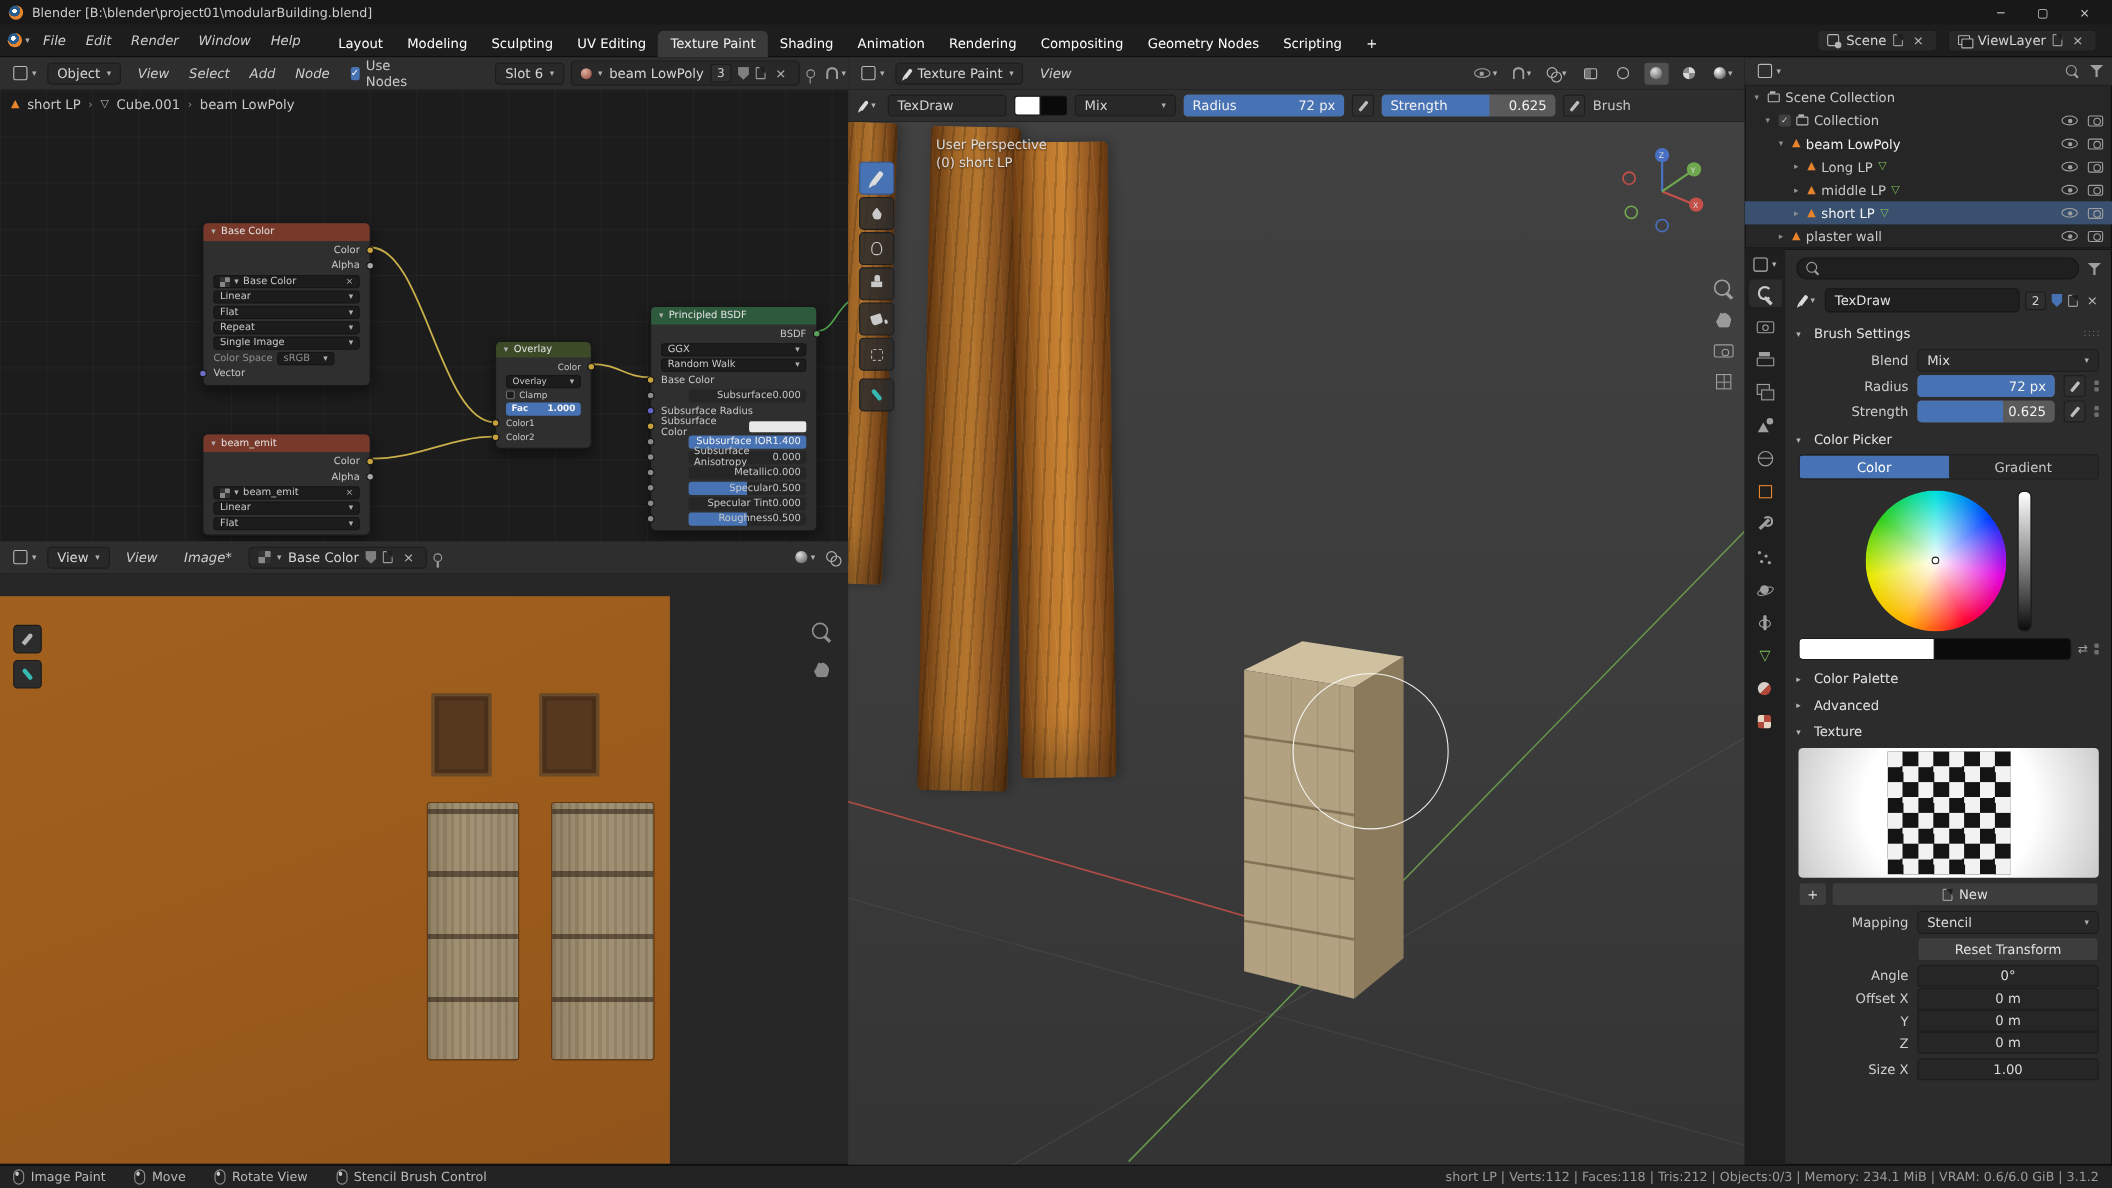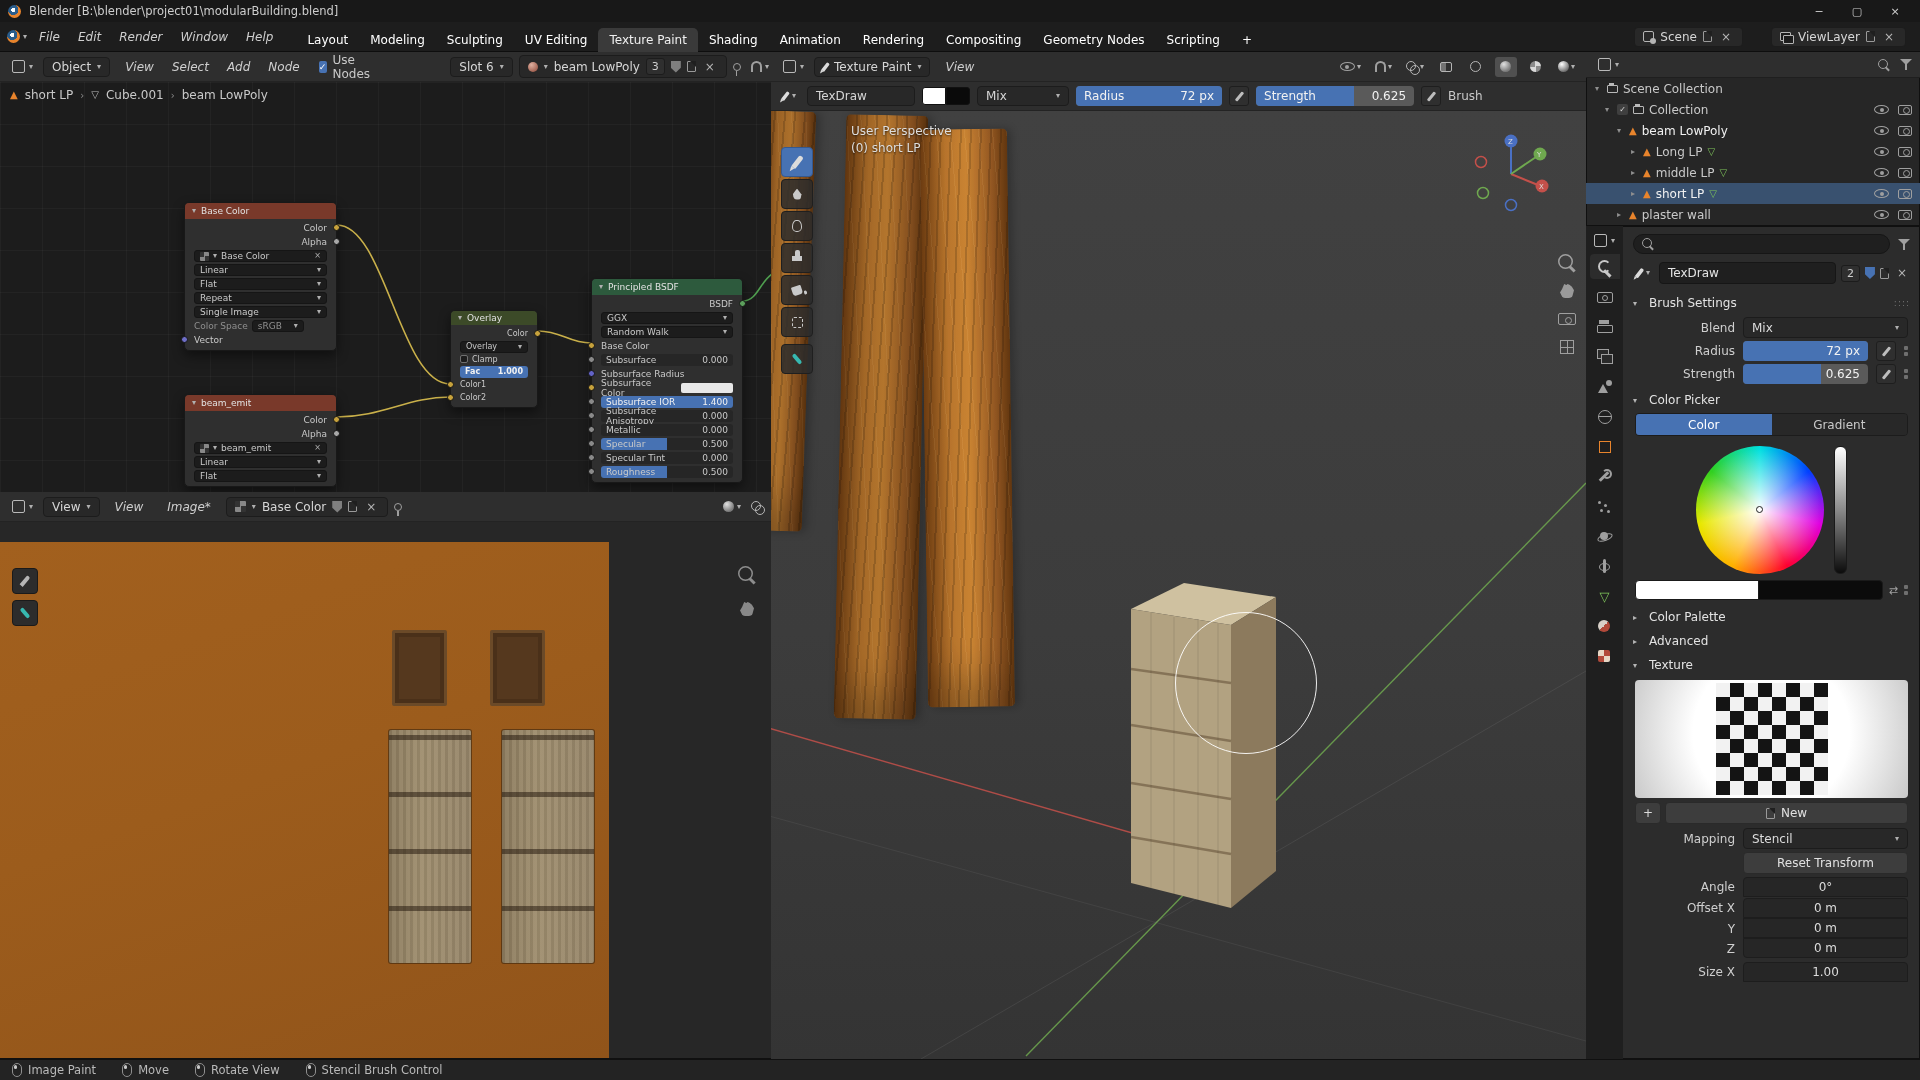--- a/index.html
+++ b/index.html
@@ -40,21 +40,21 @@
   .wincontrols { margin-left:auto; display:flex; gap:4px; }
   .winbtn { width:34px; height:18px; display:flex; align-items:center; justify-content:center; color:#cfcfcf; font-size:11px; border-radius:2px; }
 
   
   .topbar { position:absolute; left:0; top:22px; width:1920px; height:30px; background:#1d1d1d; border-bottom:1px solid #0e0e0e; display:flex; align-items:center; padding:0 6px; }
   .tb-logo { width:22px; height:20px; display:flex; align-items:center; justify-content:center; gap:3px; }
   .topbar .menus { display:flex; margin-left:2px; }
   .wtabs { display:flex; margin-left:14px; height:30px; align-items:flex-end; }
   .wtab { padding:5px 11px; font-size:12px; color:#ffffff; border-radius:5px 5px 0 0; white-space:nowrap; }
   .wtab.active { background:#3a3a3a; color:#efefef; }
-  .tb-right { margin-left:auto; display:flex; gap:28px; align-items:center; padding-right:8px; }
+  .tb-right { margin-left:auto; display:flex; gap:10px; align-items:center; padding-right:8px; }
   .sceneic { width:11px; height:11px; border:1.3px solid #b5b5b5; border-radius:2px; position:relative; }
   .sceneic::after { content:""; position:absolute; right:-3px; bottom:-3px; width:6px; height:6px; border-radius:50%; background:#b5b5b5; }
   .layeric { width:12px; height:10px; position:relative; }
   .layeric::before,.layeric::after { content:""; position:absolute; width:9px; height:7px; border:1px solid #b5b5b5; border-radius:1px; background:#1d1d1d; }
   .layeric::after { left:3px; top:3px; }
 
   
   .pane { position:absolute; box-shadow:inset 0 0 0 1px #101010; }
   .ehdr { height:30px; background:#2e2e2e; border-bottom:1px solid #232323; display:flex; align-items:center; gap:6px; padding:0 8px; }
   .ed-type { display:flex; align-items:center; gap:4px; padding:2px 4px; border-radius:3px; }
@@ -84,21 +84,21 @@
   .nfield { background:#1c1c1c; border:1px solid #151515; border-radius:3px; height:12px; flex:1; display:flex; align-items:center; padding:0 5px; gap:4px; overflow:hidden; white-space:nowrap; }
   .nfield .mla { margin-left:auto; }
   .nnum { background:#262626; border-radius:3px; height:12px; flex:1; display:flex; align-items:center; justify-content:space-between; padding:0 5px; white-space:nowrap; overflow:hidden;font-weight:bold; }
   .nnum.full { background:#4772b3; color:#f2f2f2; }
   .thumb { width:9px; height:9px; background:conic-gradient(#888 25%,#333 0 50%,#888 0 75%,#333 0); border-radius:1px; flex:none; }
   
   .prow-n { height:14px; display:flex; align-items:center; padding:0 9px; position:relative; gap:4px; }
   .prow-n .sock-l { display:none; width:7px;height:7px;border-radius:50%;background:var(--sc,#8a8a8a);border:1px solid #141414;position:absolute;left:-4px;top:50%;margin-top:-4px; }
   .prow-n .fieldbox { background:#1c1c1c; border:1px solid #151515; border-radius:3px; height:12px; flex:1; display:flex; align-items:center; padding:0 5px; }
   .prow-n .fieldbox .cr { margin-left:auto; }
-  .prow-n .numbox { background:#262626; border-radius:3px; height:12px; flex:1; display:flex; align-items:center; justify-content:space-between; padding:0 5px; }
+  .prow-n .numbox { background:#262626; border-radius:3px; height:12px; flex:1; display:flex; align-items:center; justify-content:flex-end; padding:0 5px;margin-left:25px; }
   .prow-n .swatchw { display:none; width:52px; height:10px; background:#e8e8e8; border-radius:2px; margin-left:auto; }
   .prow-n.input .sock-l,.prow-n.inputcolor .sock-l,.prow-n.num .sock-l,.prow-n.numfull .sock-l,.prow-n.numhalf .sock-l { display:block; }
   .prow-n.input .plainlab,.prow-n.inputcolor .plainlab { display:block; }
   .prow-n .plainlab { display:none; }
   .prow-n.inputcolor .swatchw { display:block; }
   .prow-n.numfull .numbox { background:#4772b3; color:#f2f2f2; }
   .prow-n.numhalf .numbox { background:linear-gradient(90deg,#4772b3 0 50%,#262626 50%); }
   .node-wires path { fill:none; }
 
   
@@ -1115,15 +1115,16 @@
         <span class="hint">
           <span class="mouseico"></span>
           <span>Rotate View</span>
         </span>
 
         <span class="hint">
           <span class="mouseico"></span>
           <span>Stencil Brush Control</span>
         </span>
       </div>
+    <span class="stats">short LP | Verts:112 | Faces:118 | Tris:212 | Objects:0/3 | Memory: 234.1 MiB | VRAM: 0.6/6.0 GiB | 3.1.2</span>
   </div>
 
 </div>
 
 </body></html>

